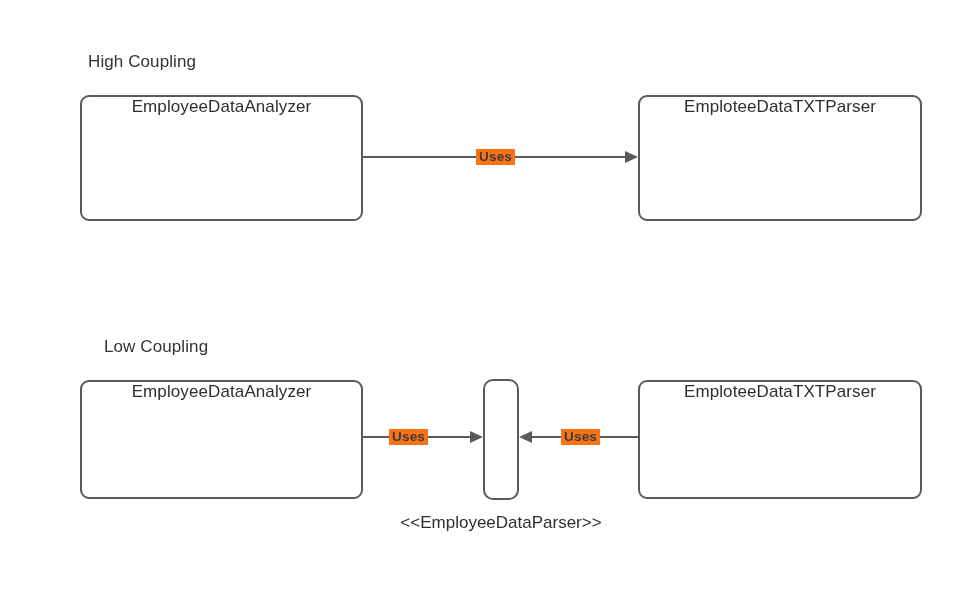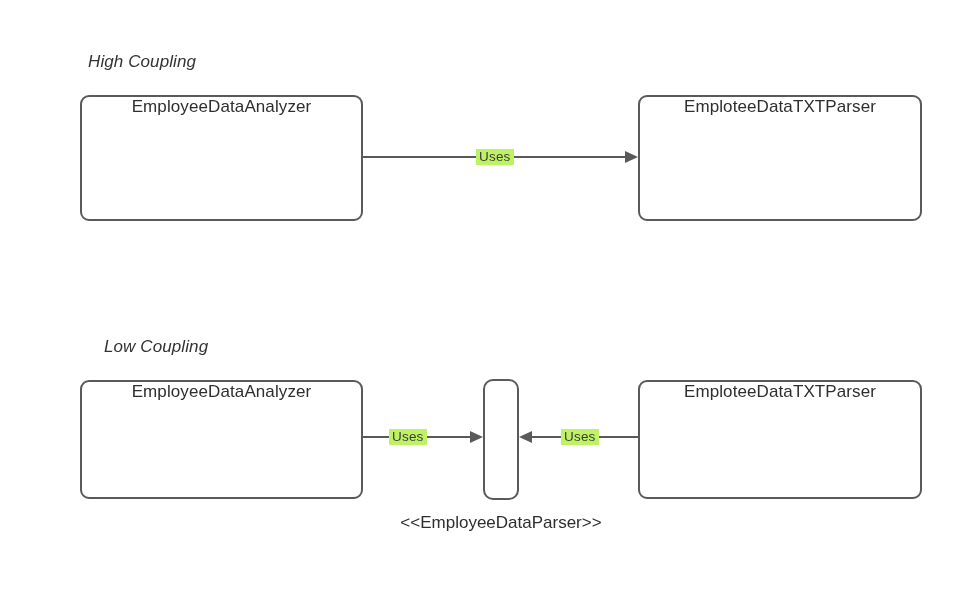--- a/index.html
+++ b/index.html
@@ -25,21 +25,20 @@
   }
 
   
   .section-heading {
     position: absolute;
     font-size: 17px;
     font-weight: 400;
     color: #333333;
     white-space: nowrap;
     letter-spacing: 0.1px;
-    font-style: italic;
   }
   #heading-high { left: 88px; top: 52px; }
   #heading-low  { left: 88px; top: 337px; margin-left: 16px; }
 
   
   .class-box {
     position: absolute;
     box-sizing: border-box;
     background: #ffffff;
     border: 2px solid #5a5a5a;
@@ -108,23 +107,23 @@
   .arrowhead.left {
     border-right: 13px solid #5a5a5a;
   }
   #arrow-high      { left: 625px; top: 151px; }
   #arrow-low-left  { left: 470px; top: 431px; }
   #arrow-low-right { left: 519px; top: 431px; }
 
   
   .edge-label {
     position: absolute;
-    background: #bef264;
+    background: #f97316;
     font-size: 13.5px;
-    font-weight: 400;
+    font-weight: 700;
     color: #3b3b3b;
     line-height: 14px;
     padding: 1px 3px;
     white-space: nowrap;
     letter-spacing: 0.2px;
   }
   #label-uses-high      { left: 476px; top: 149px; }
   #label-uses-low-left  { left: 389px; top: 429px; }
   #label-uses-low-right { left: 561px; top: 429px; }
 </style>

